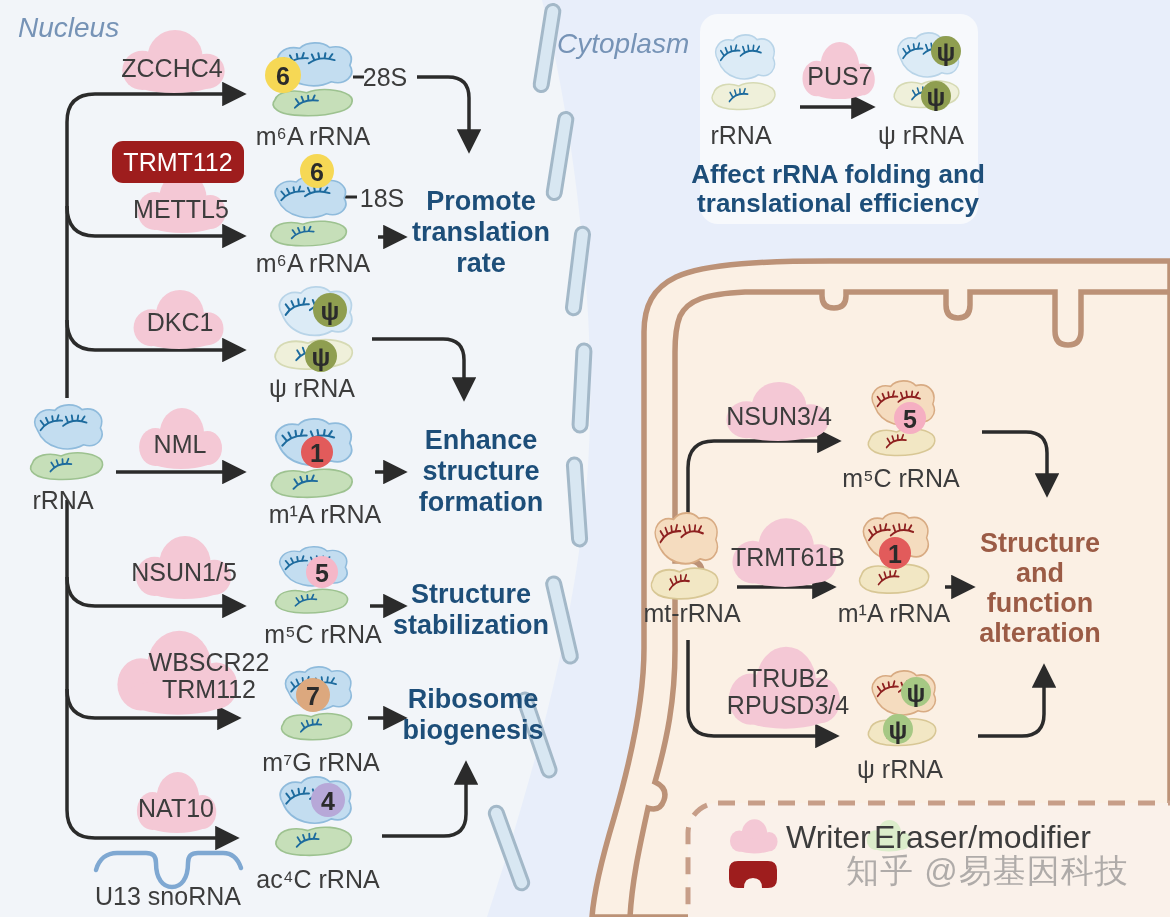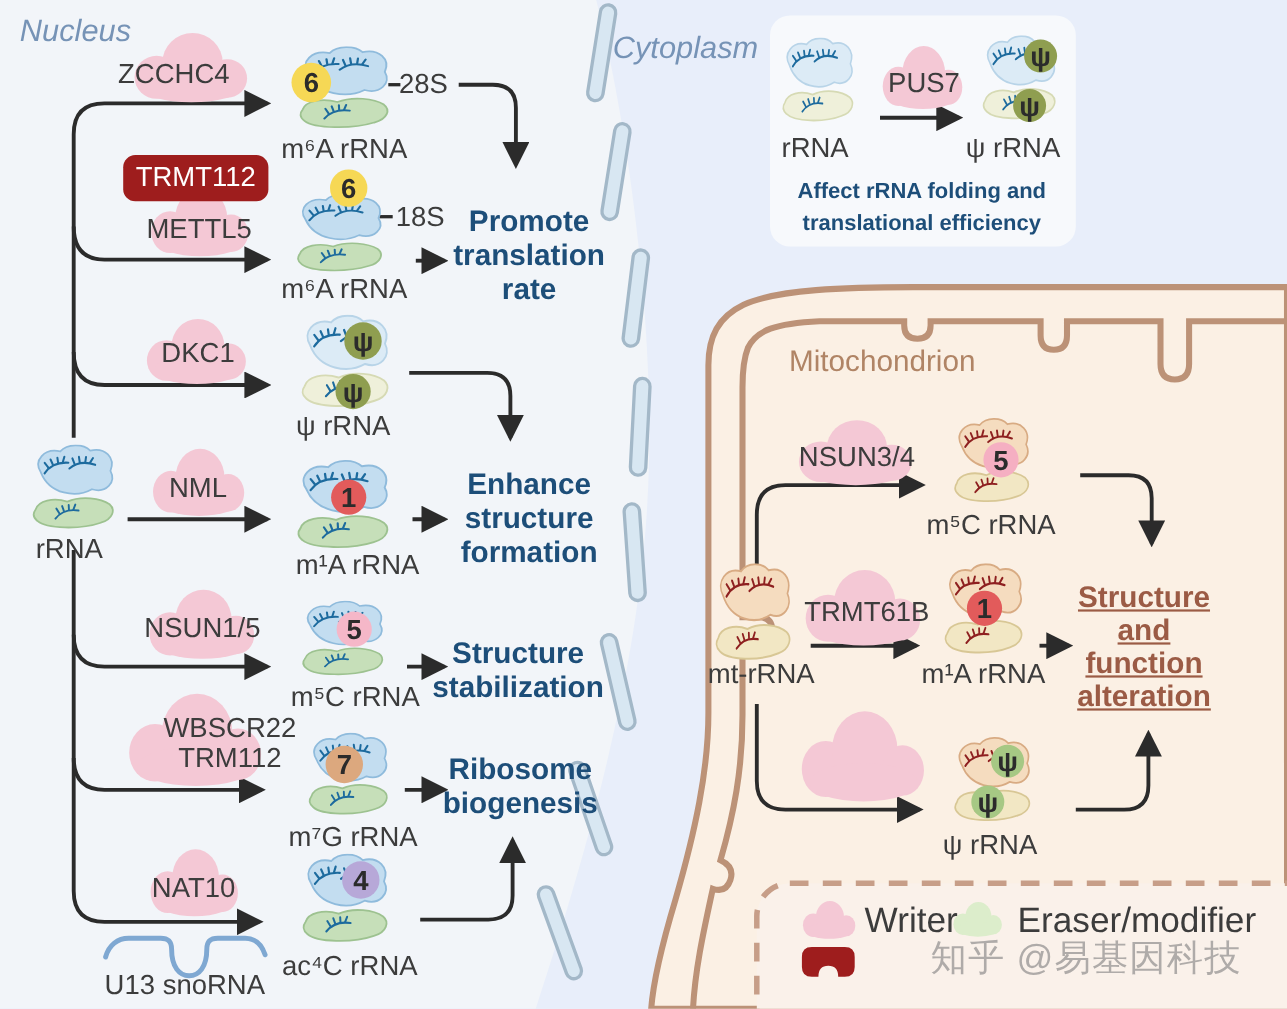--- a/index.html
+++ b/index.html
@@ -5,22 +5,22 @@
   html,body{margin:0;padding:0;background:#e8eefa;}
   #canvas{position:relative;width:1170px;height:917px;overflow:hidden;
           font-family:"Liberation Sans","DejaVu Sans",sans-serif;}
   #art{position:absolute;left:0;top:0;}
   .lbl{position:absolute;white-space:pre-line;color:#3c3c3c;font-size:25px;line-height:27px;text-align:center;}
   .cc{transform:translate(-50%,-50%);}
   .cx{transform:translateX(-50%);}
   .lv{transform:translateY(-50%);}
   .region{color:#7693b6;font-size:28px;font-style:italic;}
   .outcome{color:#1d4e79;font-weight:bold;font-size:27px;line-height:31px;}
-  .outcome-mito{color:#9b5b45;font-weight:bold;font-size:27px;line-height:30px;text-decoration:underline;}
-  .caption{color:#1d4e79;font-weight:bold;font-size:20px;line-height:29px;}
+  .outcome-mito{color:#9b5b45;font-weight:bold;font-size:27px;line-height:30px;}
+  .caption{color:#1d4e79;font-weight:bold;font-size:26px;line-height:29px;}
   .white{color:#ffffff;}
   .mito-title{color:#b08465;font-size:27px;}
   .legend-t{font-size:32px;color:#3c3c3c;}
   .watermark{position:absolute;left:846px;top:849px;font-size:33px;letter-spacing:1px;
              color:rgba(125,125,125,0.6);white-space:nowrap;}
   
   .c-pink{color:#f4c8d5;}
   .c-green{color:#dcedcb;}
   .arr{fill:none;stroke:#2b2b2b;stroke-width:3.5;}
   .conn{fill:none;stroke:#2b2b2b;stroke-width:3;}
@@ -216,23 +216,22 @@
 
   <g>
     <use href="#sym-cloud" class="c-pink" x="727" y="818" width="54" height="36"></use>
     <use href="#sym-cloud" class="c-green" x="864" y="819" width="50" height="33"></use>
     <path d="M729,870 Q729,861 738,861 L768,861 Q777,861 777,870 L777,879 Q777,888 768,888 L762,888 Q762,878 753,878 Q744,878 744,888 L738,888 Q729,888 729,879 Z" fill="#9e1d1d"></path>
   </g>
 </svg>
 
 <div class="lbl region" style="left:18px;top:14px;">Nucleus</div>
 <div class="lbl region" style="left:557px;top:18px;margin-top:12px;">Cytoplasm</div>
-<div class="lbl mito-title cc" style="left:802px;top:329px;">Mitochondrion</div>
-
-<div class="lbl cc" style="left:158px;top:68px;">ZCCHC4</div>
+
+<div class="lbl cc" style="left:172px;top:68px;">ZCCHC4</div>
 <div class="lbl cc" style="left:385px;top:77px;">28S</div>
 <div class="lbl cc" style="left:313px;top:136px;">m⁶A rRNA</div>
 
 <div class="lbl cc white" style="left:178px;top:162px;">TRMT112</div>
 <div class="lbl cc" style="left:181px;top:209px;">METTL5</div>
 <div class="lbl cc" style="left:382px;top:198px;">18S</div>
 <div class="lbl cc" style="left:313px;top:263px;">m⁶A rRNA</div>
 
 <div class="lbl cc" style="left:180px;top:322px;">DKC1</div>
 <div class="lbl cc" style="left:312px;top:388px;">ψ rRNA</div>
@@ -267,23 +266,25 @@
 <div class="lbl cc" style="left:840px;top:76px;">PUS7</div>
 <div class="lbl cc" style="left:921px;top:135px;">ψ rRNA</div>
 <div class="lbl caption cx" style="left:838px;top:160px;">Affect rRNA folding and
 translational efficiency</div>
 
 <div class="lbl cc" style="left:779px;top:416px;">NSUN3/4</div>
 <div class="lbl cc" style="left:901px;top:478px;">m⁵C rRNA</div>
 <div class="lbl cc" style="left:692px;top:613px;">mt-rRNA</div>
 <div class="lbl cc" style="left:788px;top:557px;">TRMT61B</div>
 <div class="lbl cc" style="left:894px;top:613px;">m¹A rRNA</div>
+<div class="lbl cc" style="left:788px;top:692px;">TRUB2
+RPUSD3/4</div>
 <div class="lbl cc" style="left:900px;top:769px;">ψ rRNA</div>
 <div class="lbl outcome-mito cx" style="left:1040px;top:528px;">Structure and
 function
 alteration</div>
 
 <div class="lbl legend-t lv" style="left:786px;top:837px;">Writer</div>
-<div class="lbl legend-t lv" style="left:925px;top:837px;">Eraser/modifier</div>
+<div class="lbl legend-t lv" style="left:874px;top:837px;">Eraser/modifier</div>
 
 <div class="watermark">知乎 @易基因科技</div>
 
 </div>
 
 </body></html>

